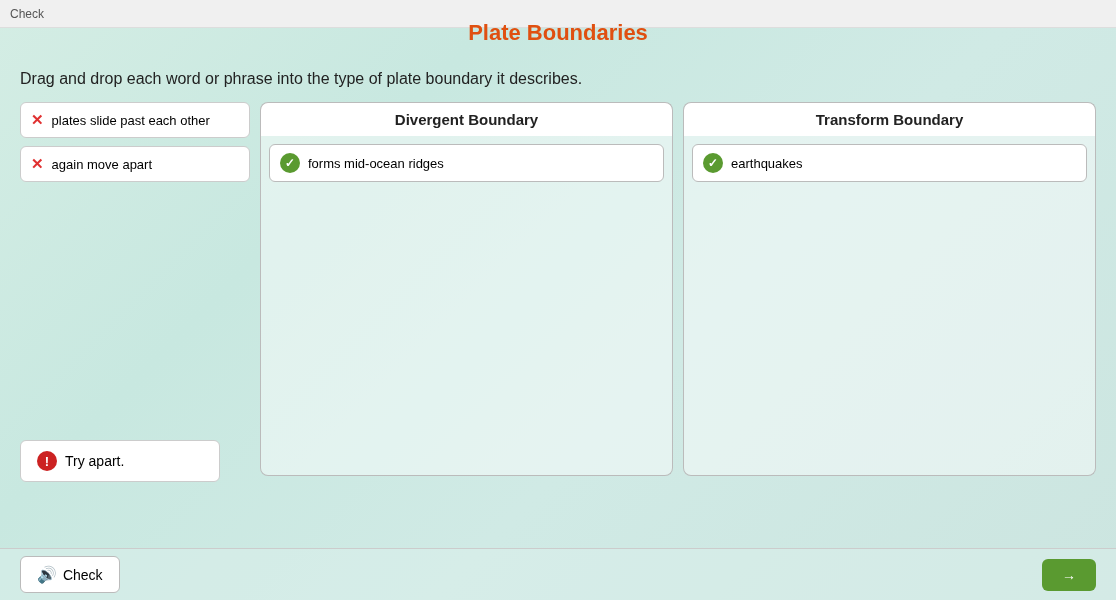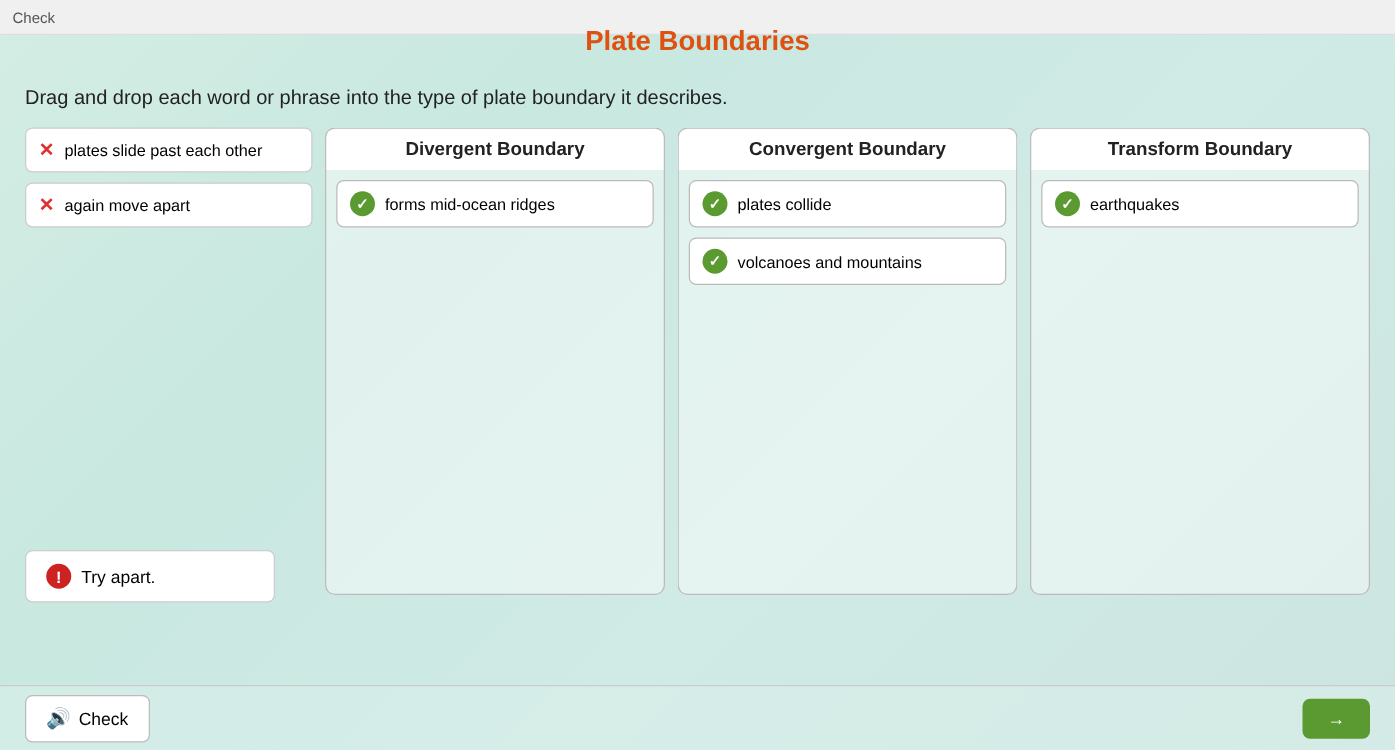--- a/index.html
+++ b/index.html
@@ -265,33 +265,20 @@
       <div class="boundary-column">
         <div class="boundary-header">Divergent Boundary</div>
         <div class="boundary-body">
           <div class="drop-item">
             <div class="check-icon"></div>
             <span>forms mid-ocean ridges</span>
           </div>
         </div>
       </div>
 
-      <div class="boundary-column">
-        <div class="boundary-header">Convergent Boundary</div>
-        <div class="boundary-body">
-          <div class="drop-item">
-            <div class="check-icon"></div>
-            <span>plates collide</span>
-          </div>
-          <div class="drop-item">
-            <div class="check-icon"></div>
-            <span>volcanoes and mountains</span>
-          </div>
-        </div>
-      </div>
 
       <div class="boundary-column">
         <div class="boundary-header">Transform Boundary</div>
         <div class="boundary-body">
           <div class="drop-item">
             <div class="check-icon"></div>
             <span>earthquakes</span>
           </div>
         </div>
       </div>

